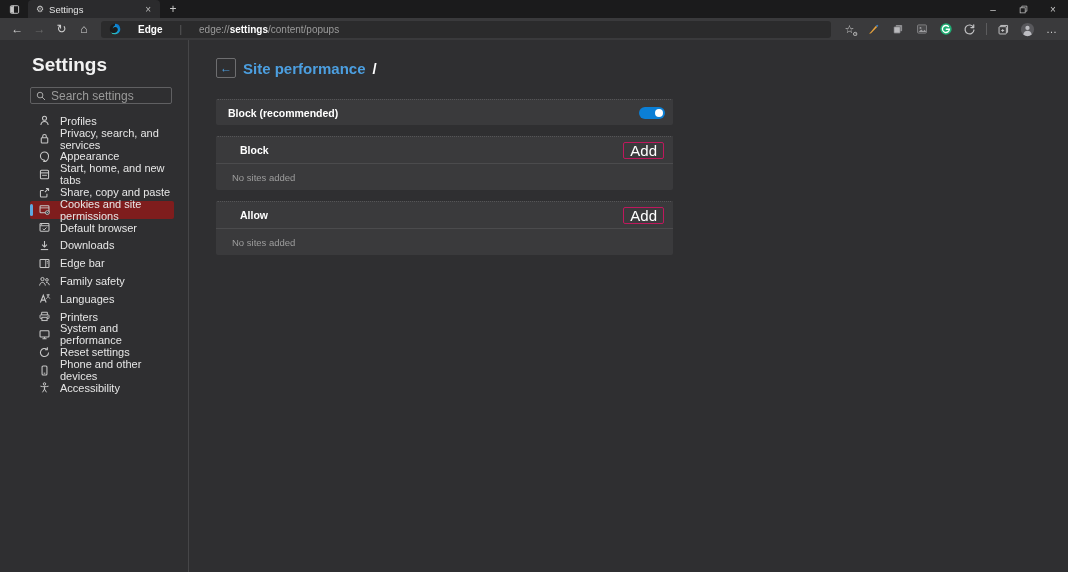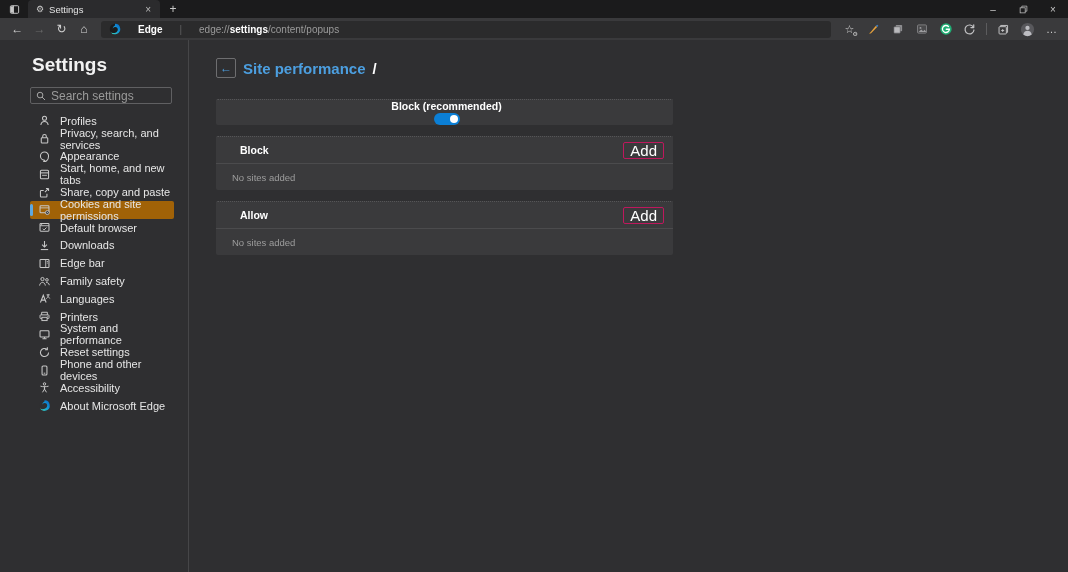--- a/index.html
+++ b/index.html
@@ -34,30 +34,30 @@
   
   .content { display:flex; height:532px; }
   .sidebar { width:189px; border-right:1px solid #464648; padding-top:14px; flex-shrink:0; }
   .sb-title { font-size:19px; font-weight:bold; color:#f2f2f2; margin-left:32px; }
   .search-box { margin:11px 16px 8px 30px; height:17px; border:1px solid #606062; border-radius:2px; display:flex; align-items:center; padding:0 5px; gap:5px; background:transparent; }
   .search-box input { flex:1; min-width:0; background:transparent; border:none; outline:none; font-family:"Liberation Sans",sans-serif; font-size:12px; color:#cfcfcf; }
   .search-box input::placeholder { color:#9a9a9a; }
   .nav-list { margin-top:6px; }
   .nav-item { height:17.8px; display:flex; align-items:center; gap:9px; padding-left:8px; margin-left:30px; margin-right:14px; font-size:11px; color:#e6e6e6; position:relative; }
   .nav-item .ni-icon { width:13px; height:13px; display:flex; align-items:center; justify-content:center; flex-shrink:0; }
-  .nav-item.selected { background:#a16207; border-radius:2px; }
+  .nav-item.selected { background:#7f1d1d; border-radius:2px; }
   .nav-item.selected::before { content:""; position:absolute; left:0; top:3px; bottom:3px; width:3px; border-radius:2px; background:#5ea8e0; }
 
   .main { flex:1; padding-left:27px; padding-top:18px; }
   .page-header { display:flex; align-items:center; gap:7px; }
   .back-btn { width:20px; height:20px; border:1px solid #6e6e70; border-radius:2px; display:flex; align-items:center; justify-content:center; color:#4c9fe0; font-size:12px; background:transparent; }
   .crumb-parent { font-size:15px; font-weight:bold; color:#4c9fe0; }
   .crumb-sep, .crumb-current { font-size:15px; font-weight:bold; color:#ffffff; }
 
-  .card { width:457px; background:#3a3a3c; border-radius:2px; border-top:1px dotted rgba(255,255,255,0.14);flex-direction:column; }
+  .card { width:457px; background:#3a3a3c; border-radius:2px; border-top:1px dotted rgba(255,255,255,0.14); }
   .toggle-card { margin-top:21px; height:26px; display:flex; align-items:center; justify-content:space-between; padding:0 8px 0 12px; }
   .toggle-label { font-size:10.5px; font-weight:bold; color:#ffffff; }
   .toggle { width:26px; height:12px; border-radius:7px; background:#0b7fd6; position:relative; }
   .toggle .knob { position:absolute; right:2px; top:2px; width:8px; height:8px; border-radius:50%; background:#ffffff; }
 
   .section-card { margin-top:11px; }
   .section-head { height:27px; display:flex; align-items:center; justify-content:space-between; padding:0 9px 0 12px; border-bottom:1px solid #4b4b4d; }
   .section-title { font-size:10.5px; font-weight:bold; color:#ffffff;padding-left:12px; }
   .add-btn { min-width:24px; height:17px; border:1px solid #be185d; border-radius:2px; background:transparent; color:#ffffff; font-family:"Liberation Sans",sans-serif; font-size:15px; padding:0 6px; line-height:15px; }
   .section-empty { height:26px; display:flex; align-items:center; padding-left:16px; font-size:9.5px; color:#9d9d9d; }
@@ -339,36 +339,20 @@
       </div>
       <div class="nav-item">
         <span class="ni-icon">
             <svg width="13" height="13" viewBox="0 0 16 16">
               <circle cx="8" cy="3.6" r="1.5" fill="none" stroke="#c8c8c8" stroke-width="1.2"></circle>
               <path d="M3.5,6.5 c3,0.8 6,0.8 9,0 M8,7 V10 M8,10 L5.8,13.5 M8,10 L10.2,13.5" fill="none" stroke="#c8c8c8" stroke-width="1.2" stroke-linecap="round"></path>
             </svg>
           </span>
         <span class="nav-label">Accessibility</span>
       </div>
-      <div class="nav-item">
-        <span class="ni-icon">
-            <svg width="13" height="13" viewBox="0 0 16 16">
-              <defs>
-                <linearGradient id="eg2" x1="0" y1="1" x2="1" y2="0">
-                  <stop offset="0" stop-color="#3fd6b4"></stop>
-                  <stop offset="0.55" stop-color="#1196d6"></stop>
-                  <stop offset="1" stop-color="#0b64c4"></stop>
-                </linearGradient>
-              </defs>
-              <circle cx="8" cy="8" r="6.5" fill="#2f2f31"></circle>
-              <path d="M8,1.5 a6.5,6.5 0 1 1 -5.8,9.5 C3.8,12.6 6,13 8.3,12 c2.3-0.9 3.3-2.8 3-4.6 C11,5.6 9.6,4.7 8,4.9 C6.2,5.1 5.3,6.4 5.3,7.7 c0-2.4 1.4-4.3 2.7-4.6 z" fill="url(#eg2)"></path>
-            </svg>
-          </span>
-        <span class="nav-label">About Microsoft Edge</span>
-      </div>
     </nav>
   </aside>
 
   <main class="main">
     <div class="page-header">
       <div class="back-btn">←</div>
       <span class="crumb-parent">Site performance</span>
       <span class="crumb-sep">/</span>
     </div>
 

